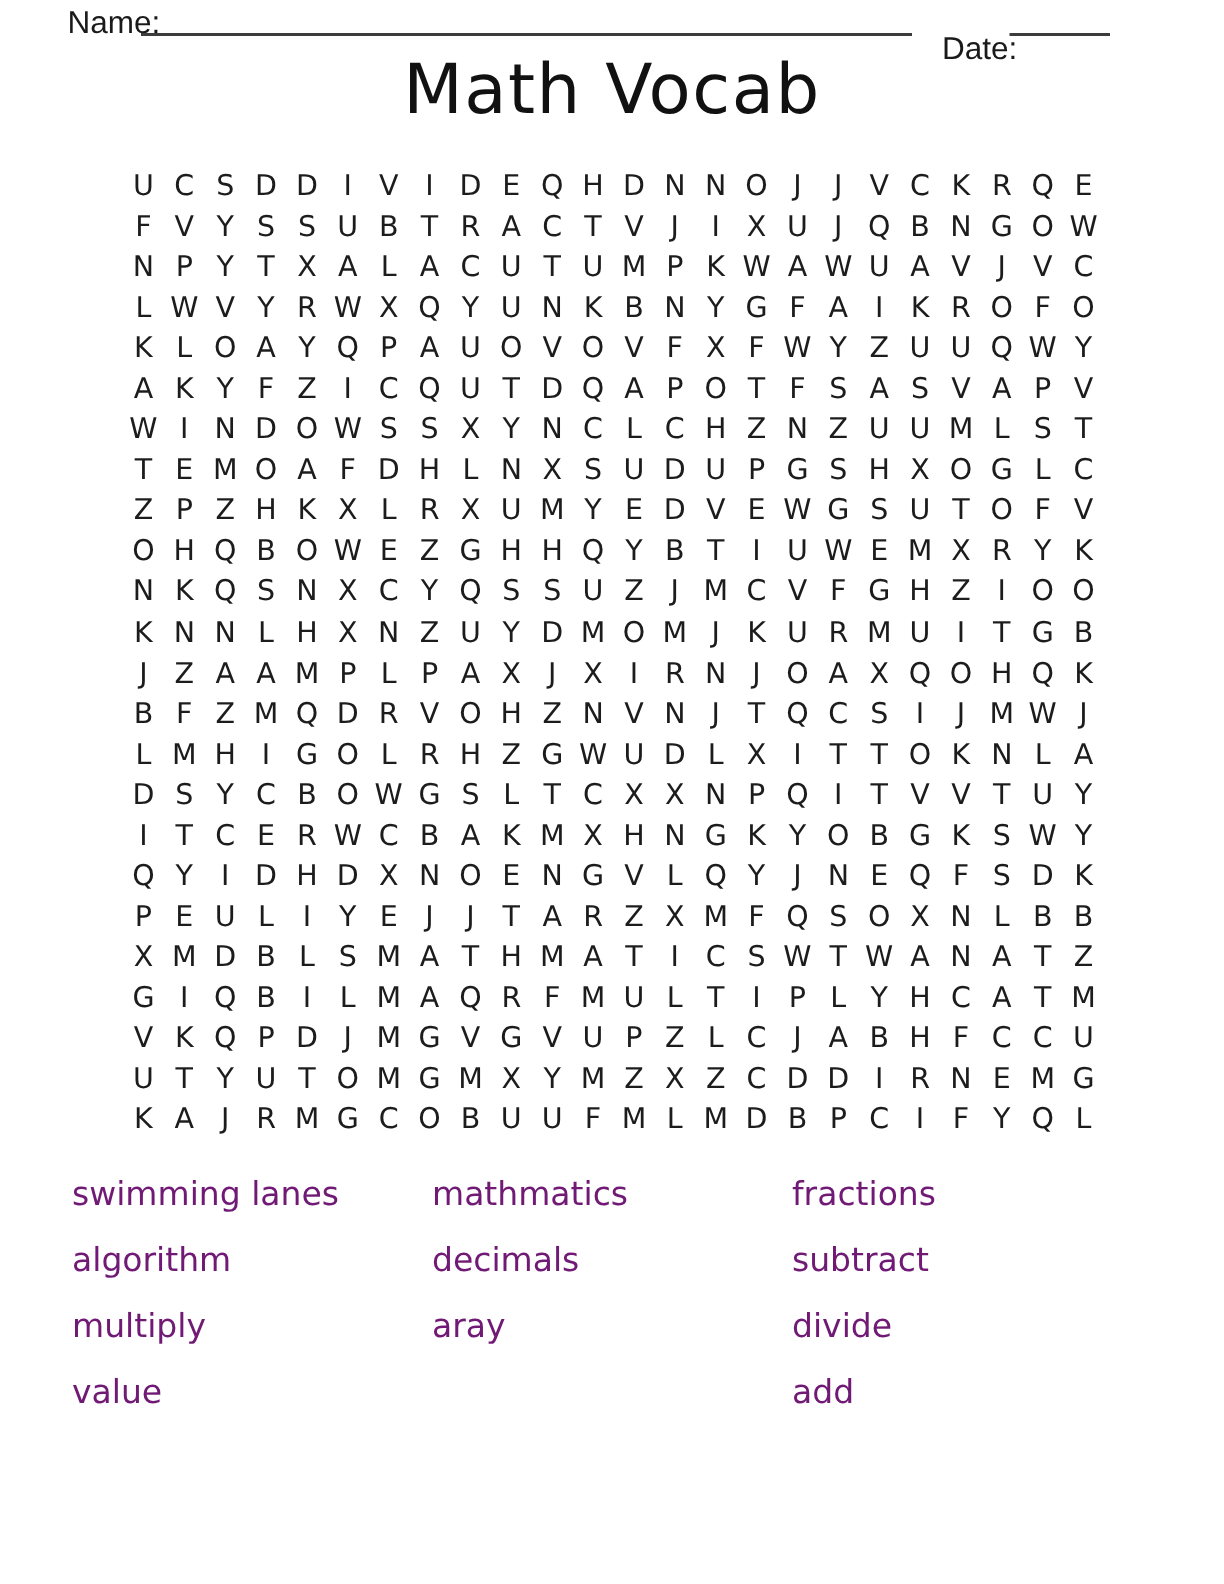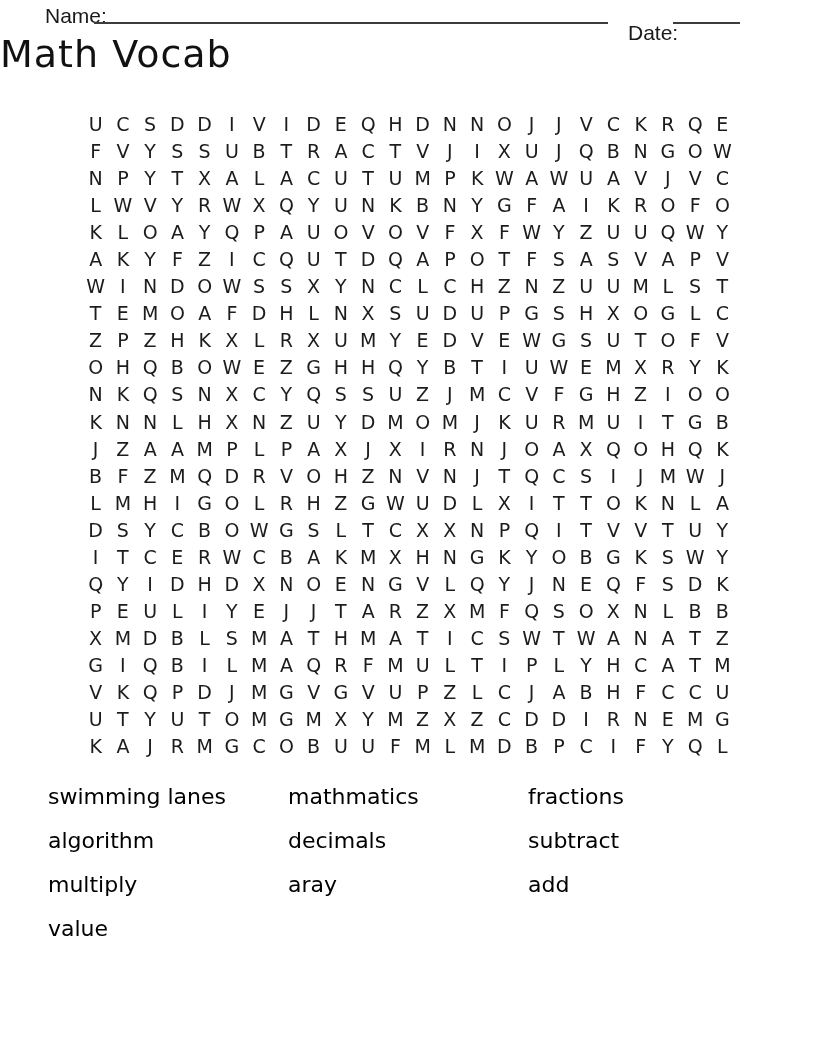--- a/index.html
+++ b/index.html
@@ -9,33 +9,33 @@
 
   
   .hdr-label{position:absolute;top:4px;font-size:21px;color:#1a1a1a;white-space:nowrap;}
   .lbl-name{left:45px;}
   .lbl-date{left:628px;margin-top:17px;}
   .blank-line{position:absolute;top:2px;height:20px;border-bottom:2px solid #3c3c3c;}
   .name-line{left:94px;width:514px;}
   .date-line{left:673px;width:67px;}
 
   
-  .title{position:absolute;top:32px;left:0;width:816px;margin:0;
+  .title{position:absolute;top:32px;left:0;width:816px;margin:0;text-align:center;
          font-family:"DejaVu Sans", sans-serif;font-weight:normal;
-         font-size:38px;color:#111111;letter-spacing:1px;}
+         font-size:46px;color:#111111;letter-spacing:1px;}
 
   
   .grid{position:absolute;left:82px;top:111px;
         display:grid;grid-template-columns:repeat(24,27.25px);grid-auto-rows:27.05px;
         font-family:"DejaVu Sans", sans-serif;font-size:19px;color:#1c1c1c;}
   .cell{display:flex;align-items:center;justify-content:center;line-height:1;}
 
   
   .words{position:absolute;left:48px;top:774px;display:flex;
-         font-family:"DejaVu Sans", sans-serif;font-size:22px;color:#000000;}
+         font-family:"DejaVu Sans", sans-serif;font-size:22px;color:#701a75;}
   .word-col{width:240px;display:flex;flex-direction:column;}
   .word{height:44px;display:flex;align-items:center;white-space:nowrap;}
 </style>
 </head>
 <body>
 
 <div class="page">
 
   <span class="hdr-label lbl-name">Name:</span>
   <span class="blank-line name-line"></span>
@@ -631,17 +631,18 @@
         <div class="word">value</div>
       </div>
       <div class="word-col">
         <div class="word">mathmatics</div>
         <div class="word">decimals</div>
         <div class="word">aray</div>
       </div>
       <div class="word-col">
         <div class="word">fractions</div>
         <div class="word">subtract</div>
+        <div class="word">divide</div>
         <div class="word">add</div>
       </div>
     </div>
 
 </div>
 
 </body></html>

